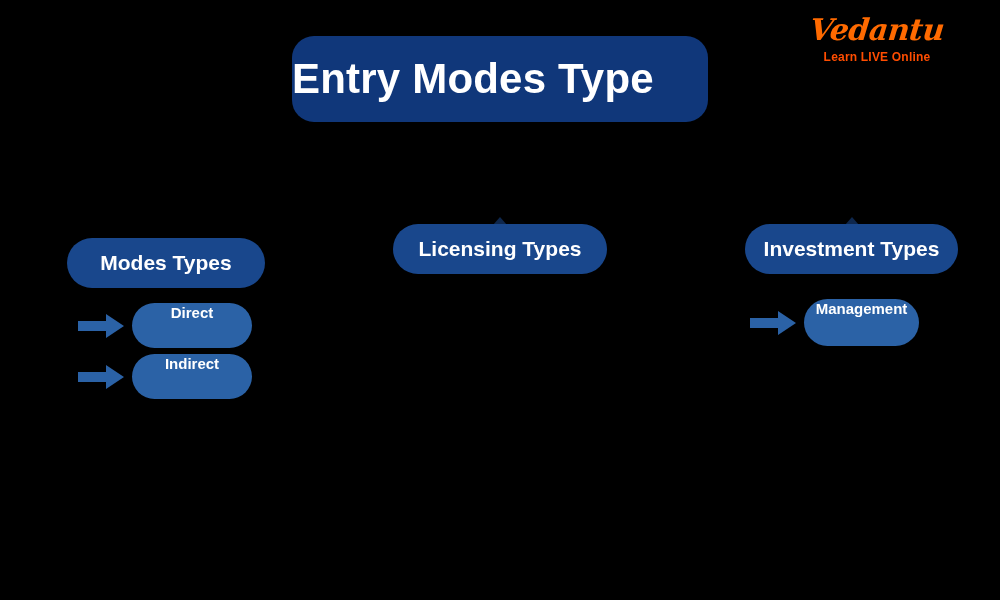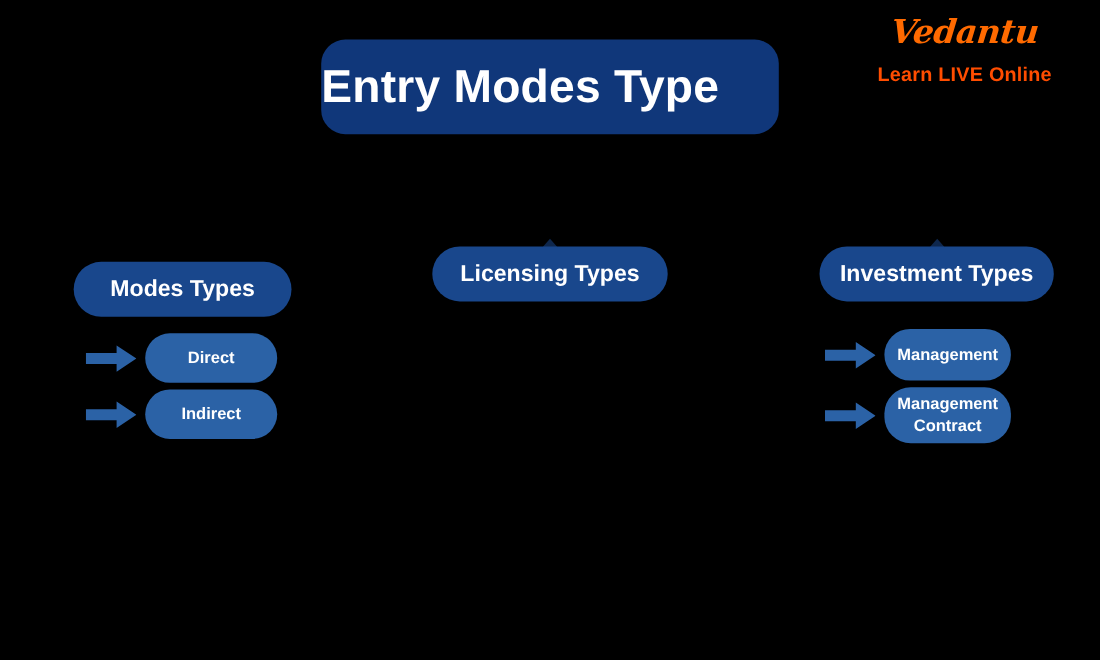--- a/index.html
+++ b/index.html
@@ -54,25 +54,25 @@
     font-style: italic;
     font-weight: bold;
     font-size: 30px;
     line-height: 32px;
     letter-spacing: -0.5px;
     transform: skewX(-6deg);
   }
   #logo-tagline {
     display: block;
     color: #ff4d00;
-    font-size: 18px;
+    font-size: 12px;
     font-weight: bold;
     line-height: 15px;
     letter-spacing: 0.2px;
-    margin-top: 15px;
+    margin-top: 4px;
   }
 
   
   .column {
     position: absolute;
     top: 0;
     height: 600px;
   }
   #column-export   { left: 0px;   width: 340px; }
   #column-licensing{ left: 340px; width: 320px; }
@@ -117,21 +117,20 @@
     width: 46px;
     height: 26px;
     flex: 0 0 auto;
     display: block;
   }
   .arrow-spacer { width: 8px; flex: 0 0 auto; }
   .leaf-pill {
     background: #2b62a6;
     border-radius: 24px;
     display: flex;
-    align-items: center;
     justify-content: center;
     text-align: center;
     color: #ffffff;
     font-size: 15px;
     font-weight: bold;
     line-height: 20px;
     padding: 0 10px;
     box-sizing: border-box;
   }
 
@@ -198,29 +197,20 @@
   <div id="row-franchising" class="leaf-row">
     <svg class="arrow" viewBox="0 0 46 26">
       <path d="M0 8 L28 8 L28 1 L46 13 L28 25 L28 18 L0 18 Z" fill="#2b62a6"></path>
     </svg>
     <span class="arrow-spacer"></span>
     <div class="leaf-pill">
       <span>Management</span>
     </div>
   </div>
 
-  <div id="row-management" class="leaf-row">
-    <svg class="arrow" viewBox="0 0 46 26">
-      <path d="M0 8 L28 8 L28 1 L46 13 L28 25 L28 18 L0 18 Z" fill="#2b62a6"></path>
-    </svg>
-    <span class="arrow-spacer"></span>
-    <div class="leaf-pill">
-      <span>Management Contract</span>
-    </div>
-  </div>
 
 </div>
 
 <div id="column-investment" class="column">
 
   <div id="header-investment" class="cat-header">
     <span class="cat-notch"></span>
     <span>Investment Types</span>
   </div>
 

